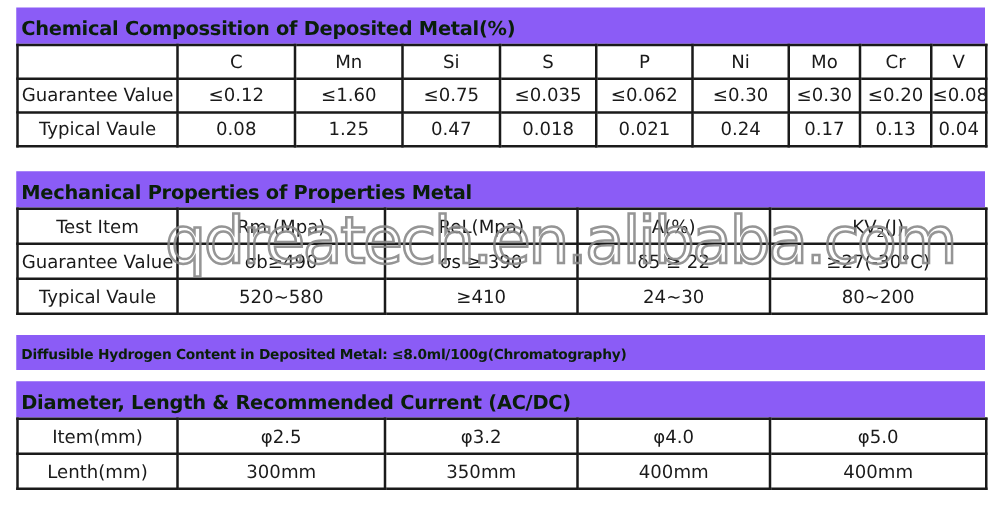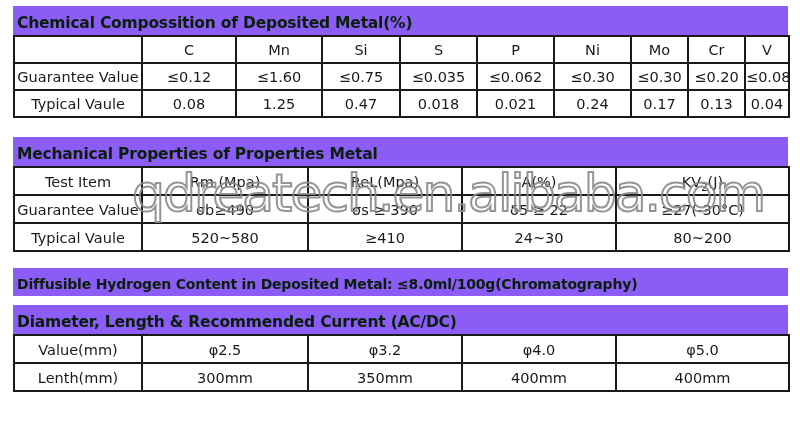--- a/index.html
+++ b/index.html
@@ -11,21 +11,21 @@
          font-weight:bold; font-size:15.5px; color:#0a1f0a; letter-spacing:-0.2px; }
   .bar span { line-height:24px; }
   table { border-collapse:collapse; width:100%; table-layout:fixed; }
   td { border:2px solid #1a1a1a; text-align:center; font-size:14.5px;
        padding:0; height:26px; vertical-align:bottom; line-height:24px;
        white-space:nowrap; overflow:hidden; }
   .s1 { top:6px; }
   .s2 { top:137px; }
   .s3 { top:268px; }
   .s4 { top:305px; }
-  .s3 .bar { height:28px; font-size:14px; }
+  .s3 .bar { height:28px; font-size:11px; }
   .s1 td { height:25px; }
   .s2 td, .s4 td { height:26px;margin-left:39px; }
   .watermark { position:absolute; left:132px; top:165px; font-size:52px;
                font-family:"DejaVu Sans", sans-serif; color:transparent;
                -webkit-text-stroke:2px #8a8a8a; letter-spacing:-2px;
                pointer-events:none; line-height:56px; opacity:0.9; }
   sub { font-size:10px; line-height:0; }
 </style>
 </head>
 <body>
@@ -139,21 +139,21 @@
   <table>
     <colgroup>
       <col style="width:128px">
         <col style="width:166px">
         <col style="width:154px">
       <col style="width:154px">
         <col style="width:173px">
     </colgroup>
     <tbody>
         <tr>
-      <td>Value(mm)</td>
+      <td>Item(mm)</td>
       <td>φ2.5</td>
       <td>φ3.2</td>
       <td>φ4.0</td>
       <td>φ5.0</td>
     </tr>
     <tr>
       <td>Lenth(mm)</td>
       <td>300mm</td>
       <td>350mm</td>
       <td>400mm</td>

